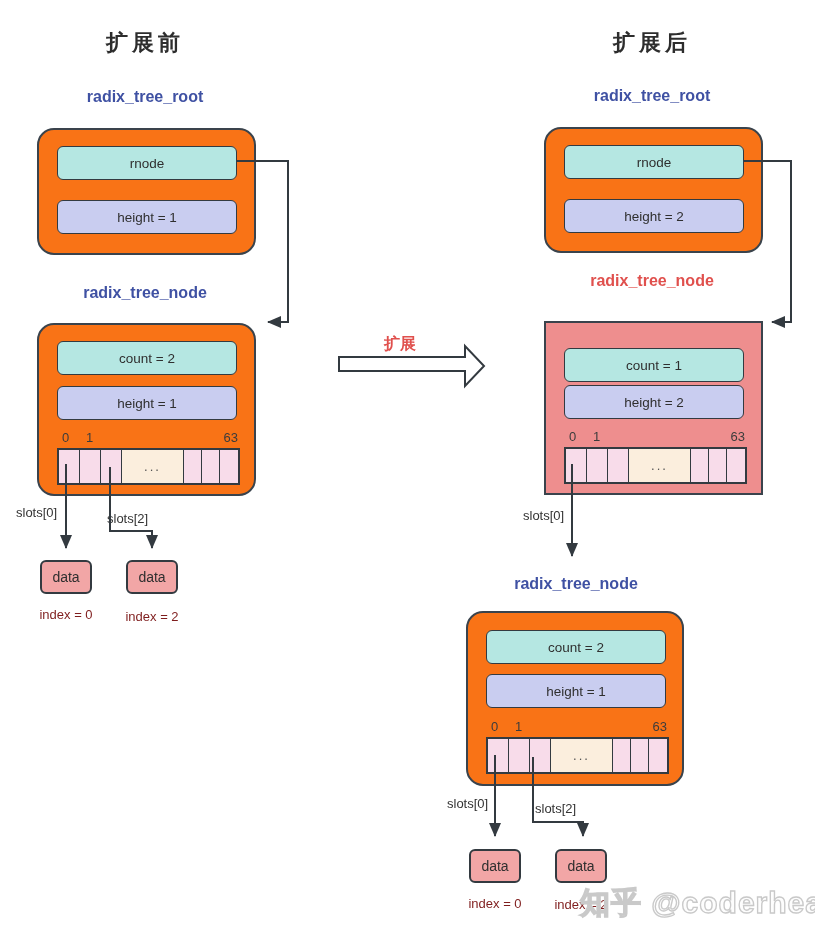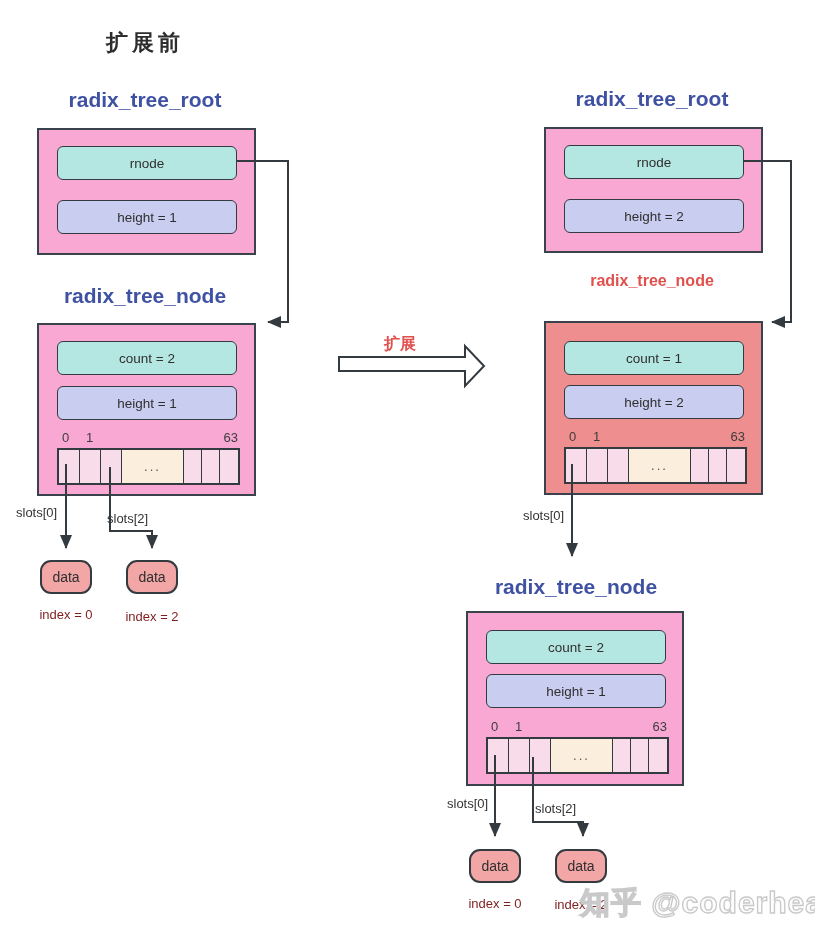--- a/index.html
+++ b/index.html
@@ -10,27 +10,27 @@
     background: #ffffff;
     font-family: "Liberation Sans", "DejaVu Sans", sans-serif;
     overflow: hidden;
   }
   .abs { position: absolute; }
   .big-title {
     font-size: 22px; font-weight: bold; color: #2d2d2d;
     letter-spacing: 4px; text-align: center;
   }
   .blue-label {
-    font-size: 21px; font-weight: bold; color: #3f51a3; text-align: center;
+    font-size: 16px; font-weight: bold; color: #3f51a3; text-align: center;
   }
   .red-label {
     font-size: 16px; font-weight: bold; color: #e0504d; text-align: center;
   }
   .outer-box { border: 2px solid #3a434c; }
-  .green-bg { background: #f9a8d4; }
+  .green-bg { background: #f97316; border-radius: 17px; }
   .red-bg   { background: #ee8e8e; }
   .field {
     position: absolute;
     border: 1.5px solid #333a40; border-radius: 6px;
     display: flex; align-items: center; justify-content: center;
     font-size: 13.5px; color: #2f2f2f;
   }
   .cyan     { background: #b5e7e2; }
   .lavender { background: #c9cdf0; }
   .idx-row { position: absolute; height: 16px; font-size: 13px; color: #3c3c3c; }
@@ -45,21 +45,21 @@
   .slots .cell:last-child { border-right: none; }
   .slots .cell.narrow { flex: 0 0 18px; }
   .slots .cell.wide {
     flex: 1 1 auto; background: #fbeedd;
     display: flex; align-items: center; justify-content: center;
     font-size: 13px; color: #555; letter-spacing: 2px;
   }
   .small-label { font-size: 13px; color: #333; white-space: nowrap; }
   .data-box {
     position: absolute; width: 52px; height: 34px;
-    background: #f2a6a6; border: 2px solid #333a40; border-radius: 11px;
+    background: #f2a6a6; border: 2px solid #333a40; border-radius: 6px;
     display: flex; align-items: center; justify-content: center;
     font-size: 14px; color: #2f2f2f;
   }
   .index-label {
     position: absolute; width: 80px; text-align: center;
     font-size: 13px; color: #7f1d1d; white-space: nowrap;
   }
   #connector-layer { position: absolute; left: 0; top: 0; z-index: 5; pointer-events: none; }
   .watermark {
     position: absolute; z-index: 10;
@@ -108,32 +108,33 @@
   <div class="abs small-label" style="left:16px; top:505px;">slots[0]</div>
   <div class="abs small-label" style="left:107px; top:511px;">slots[2]</div>
 
   <div class="data-box" style="left:40px; top:560px;">data</div>
   <div class="data-box" style="left:126px; top:560px;">data</div>
   <div class="index-label" style="left:26px; top:607px;">index = 0</div>
   <div class="index-label" style="left:112px; top:609px;">index = 2</div>
 
   <div class="abs red-label" style="left:355px; top:334px; width:90px;">扩展</div>
 
+  <div class="abs big-title" style="left:507px; top:28px; width:290px;">扩展后</div>
 
   <div class="abs blue-label" style="left:507px; top:87px; width:290px;">radix_tree_root</div>
 
   <div class="abs outer-box green-bg" style="left:544px; top:127px; width:219px; height:126px;">
     <div class="field cyan" style="left:18px; top:16px; width:180px; height:34px;">rnode</div>
     <div class="field lavender" style="left:18px; top:70px; width:180px; height:34px;">height = 2</div>
   </div>
 
   <div class="abs red-label" style="left:507px; top:272px; width:290px;">radix_tree_node</div>
 
   <div class="abs outer-box red-bg" style="left:544px; top:321px; width:219px; height:174px;">
-    <div class="field cyan" style="left:18px; top:18px; width:180px; height:34px;">count = 1</div>
+    <div class="field cyan" style="left:18px; top:25px; width:180px; height:34px;">count = 1</div>
     <div class="field lavender" style="left:18px; top:62px; width:180px; height:34px;">height = 2</div>
     <div class="idx-row" style="left:18px; top:106px; width:183px;">
       <span style="left:5px;">0</span>
       <span style="left:29px;">1</span>
       <span style="right:2px;">63</span>
     </div>
     <div class="slots" style="left:18px; top:124px; width:183px; height:37px;">
       <div class="cell"></div>
       <div class="cell"></div>
       <div class="cell"></div>

